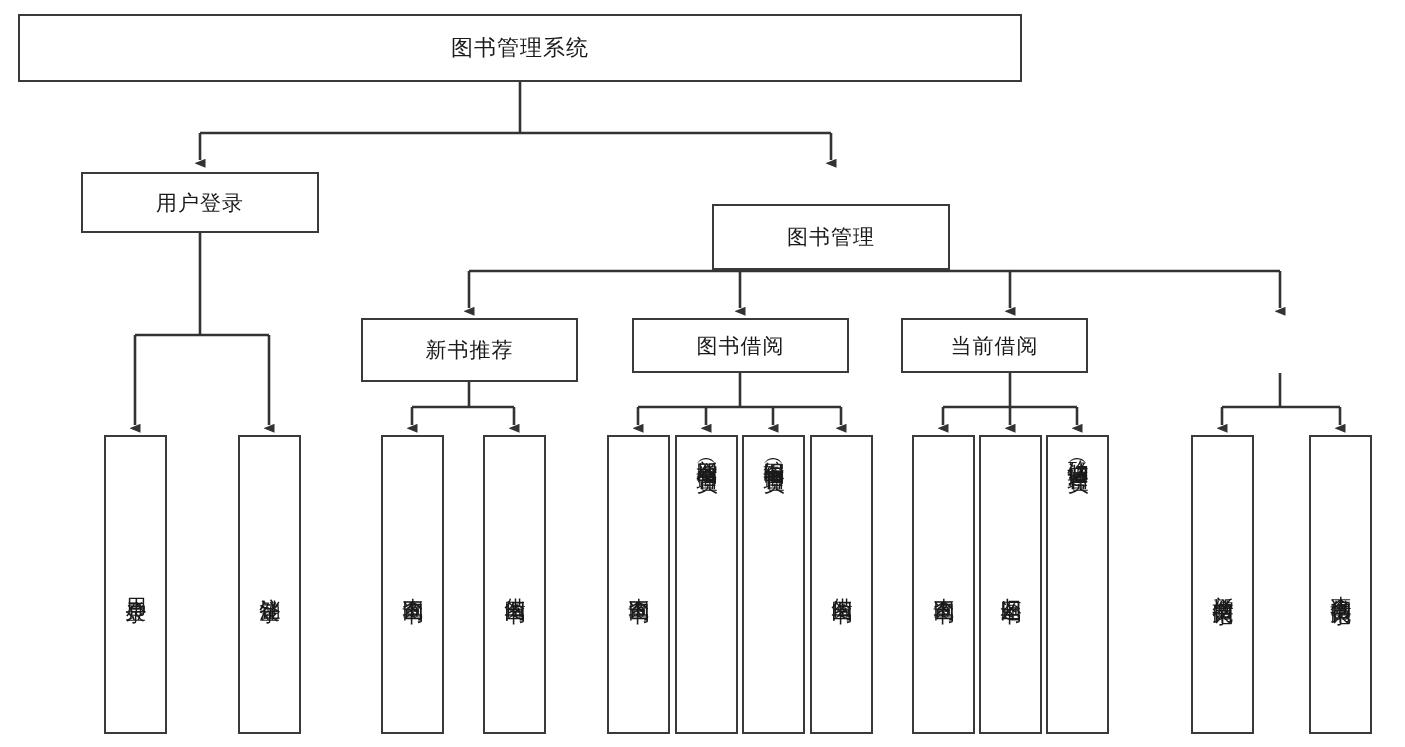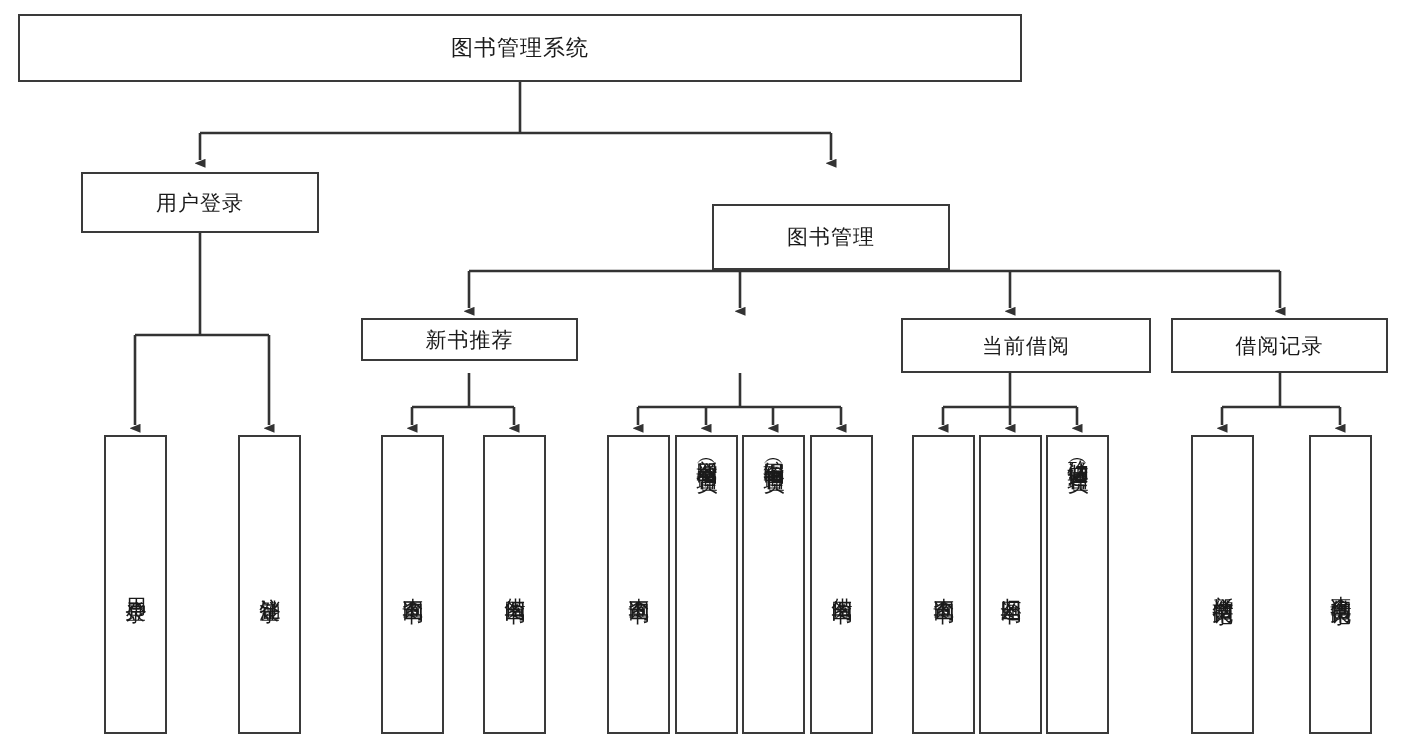--- a/index.html
+++ b/index.html
@@ -139,32 +139,32 @@
   </div>
 
   <div class="node h" style="left:81px; top:172px; width:238px; height:61px;">
     <span class="label">用户登录</span>
   </div>
 
   <div class="node h" style="left:712px; top:180px; width:238px; height:66px;margin-top:24px;">
     <span class="label">图书管理</span>
   </div>
 
-  <div class="node h" style="left:361px; top:318px; width:217px; height:43px;">
+  <div class="node h" style="left:361px; top:318px; width:217px; height:64px;">
     <span class="label">新书推荐</span>
   </div>
 
-
-  <div class="node h" style="left:901px; top:318px; width:250px; height:55px;justify-content:center;">
+  <div class="node h" style="left:632px; top:318px; width:217px; height:55px;">
+    <span class="label">图书借阅</span>
+  </div>
+
+  <div class="node h" style="left:901px; top:318px; width:187px; height:55px;justify-content:center;">
     <span class="label">当前借阅</span>
   </div>
 
-  <div class="node h" style="left:1171px; top:318px; width:217px; height:55px;">
-    <span class="label">借阅记录</span>
-  </div>
 
   <div class="node v center" style="left:104px; top:435px; width:63px; height:299px;">
     <span class="label">用户登录</span>
   </div>
 
   <div class="node v center" style="left:238px; top:435px; width:63px; height:299px;">
     <span class="label">注销登录</span>
   </div>
 
   <div class="node v center" style="left:381px; top:435px; width:63px; height:299px;">

